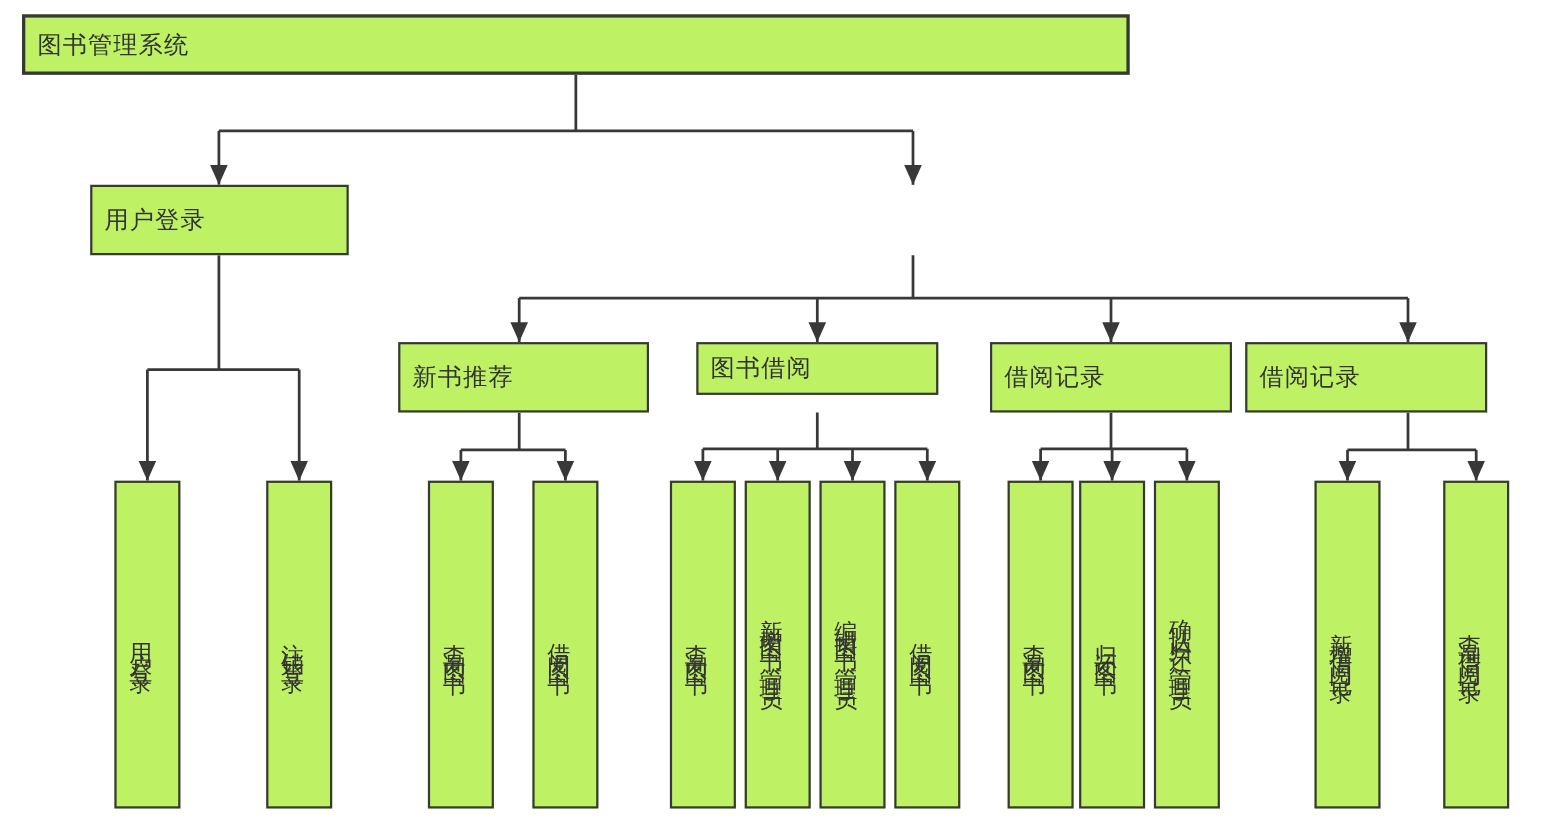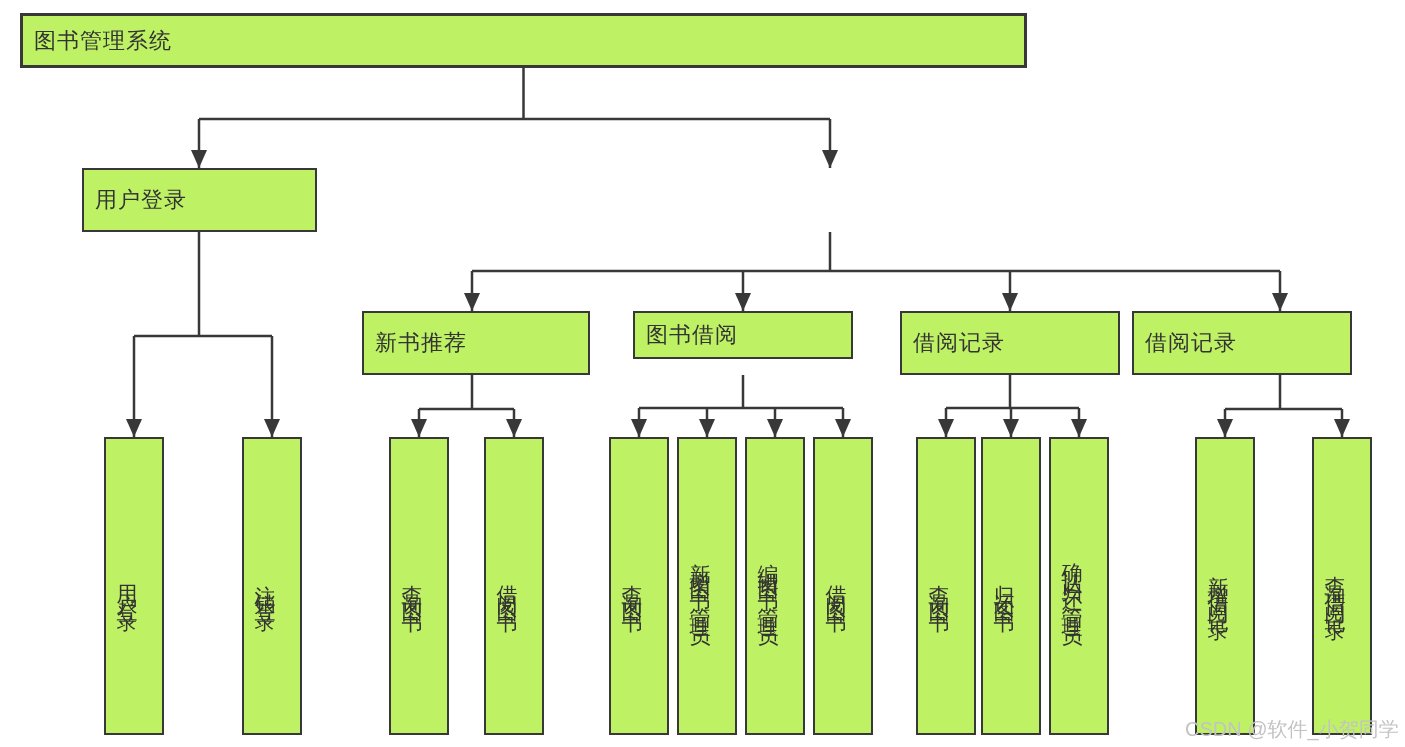--- a/index.html
+++ b/index.html
@@ -145,15 +145,14 @@
     <span class="v-label">确认归还（管理员）</span>
   </div>
 
   <div class="box" style="left:1195px;top:437px;width:60px;height:298px">
     <span class="v-label">新增借阅记录</span>
   </div>
   <div class="box" style="left:1312px;top:437px;width:60px;height:298px">
     <span class="v-label">查询借阅记录</span>
   </div>
 
-  <div class="watermark">CSDN @软件_小贺同学</div>
 
 </div>
 
 </body></html>

